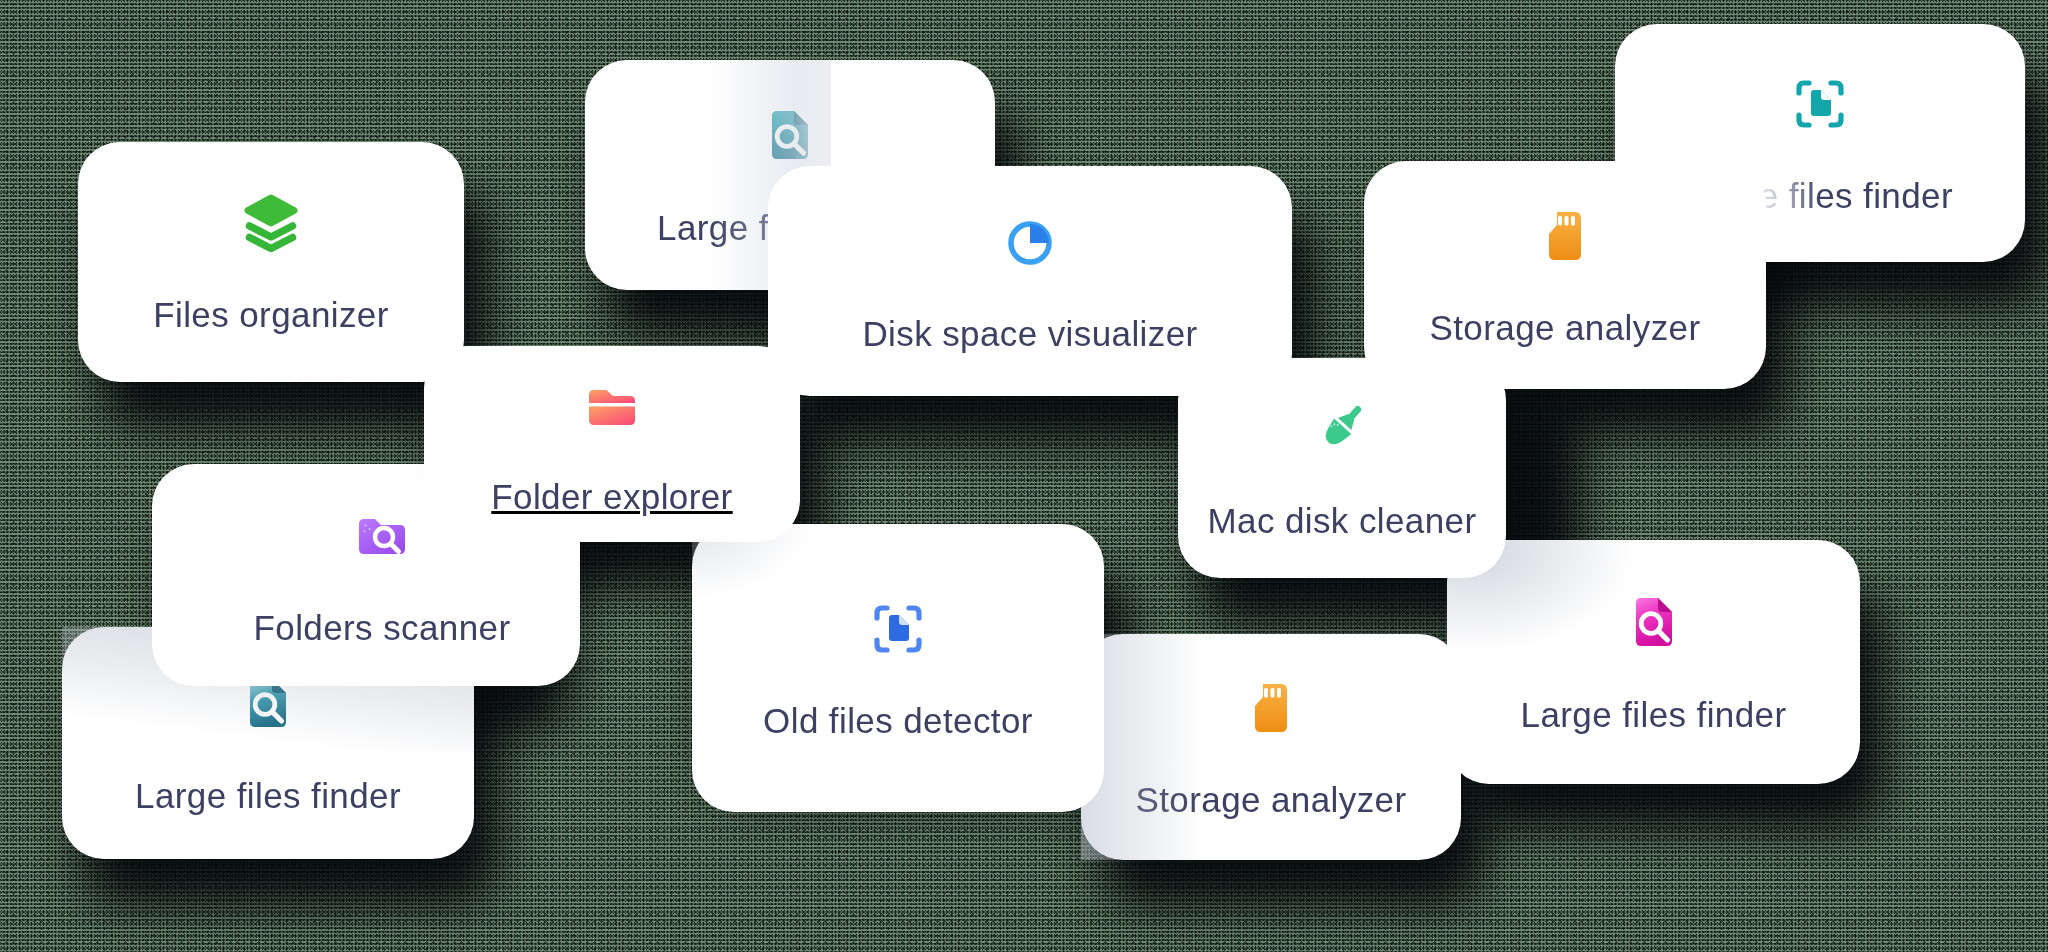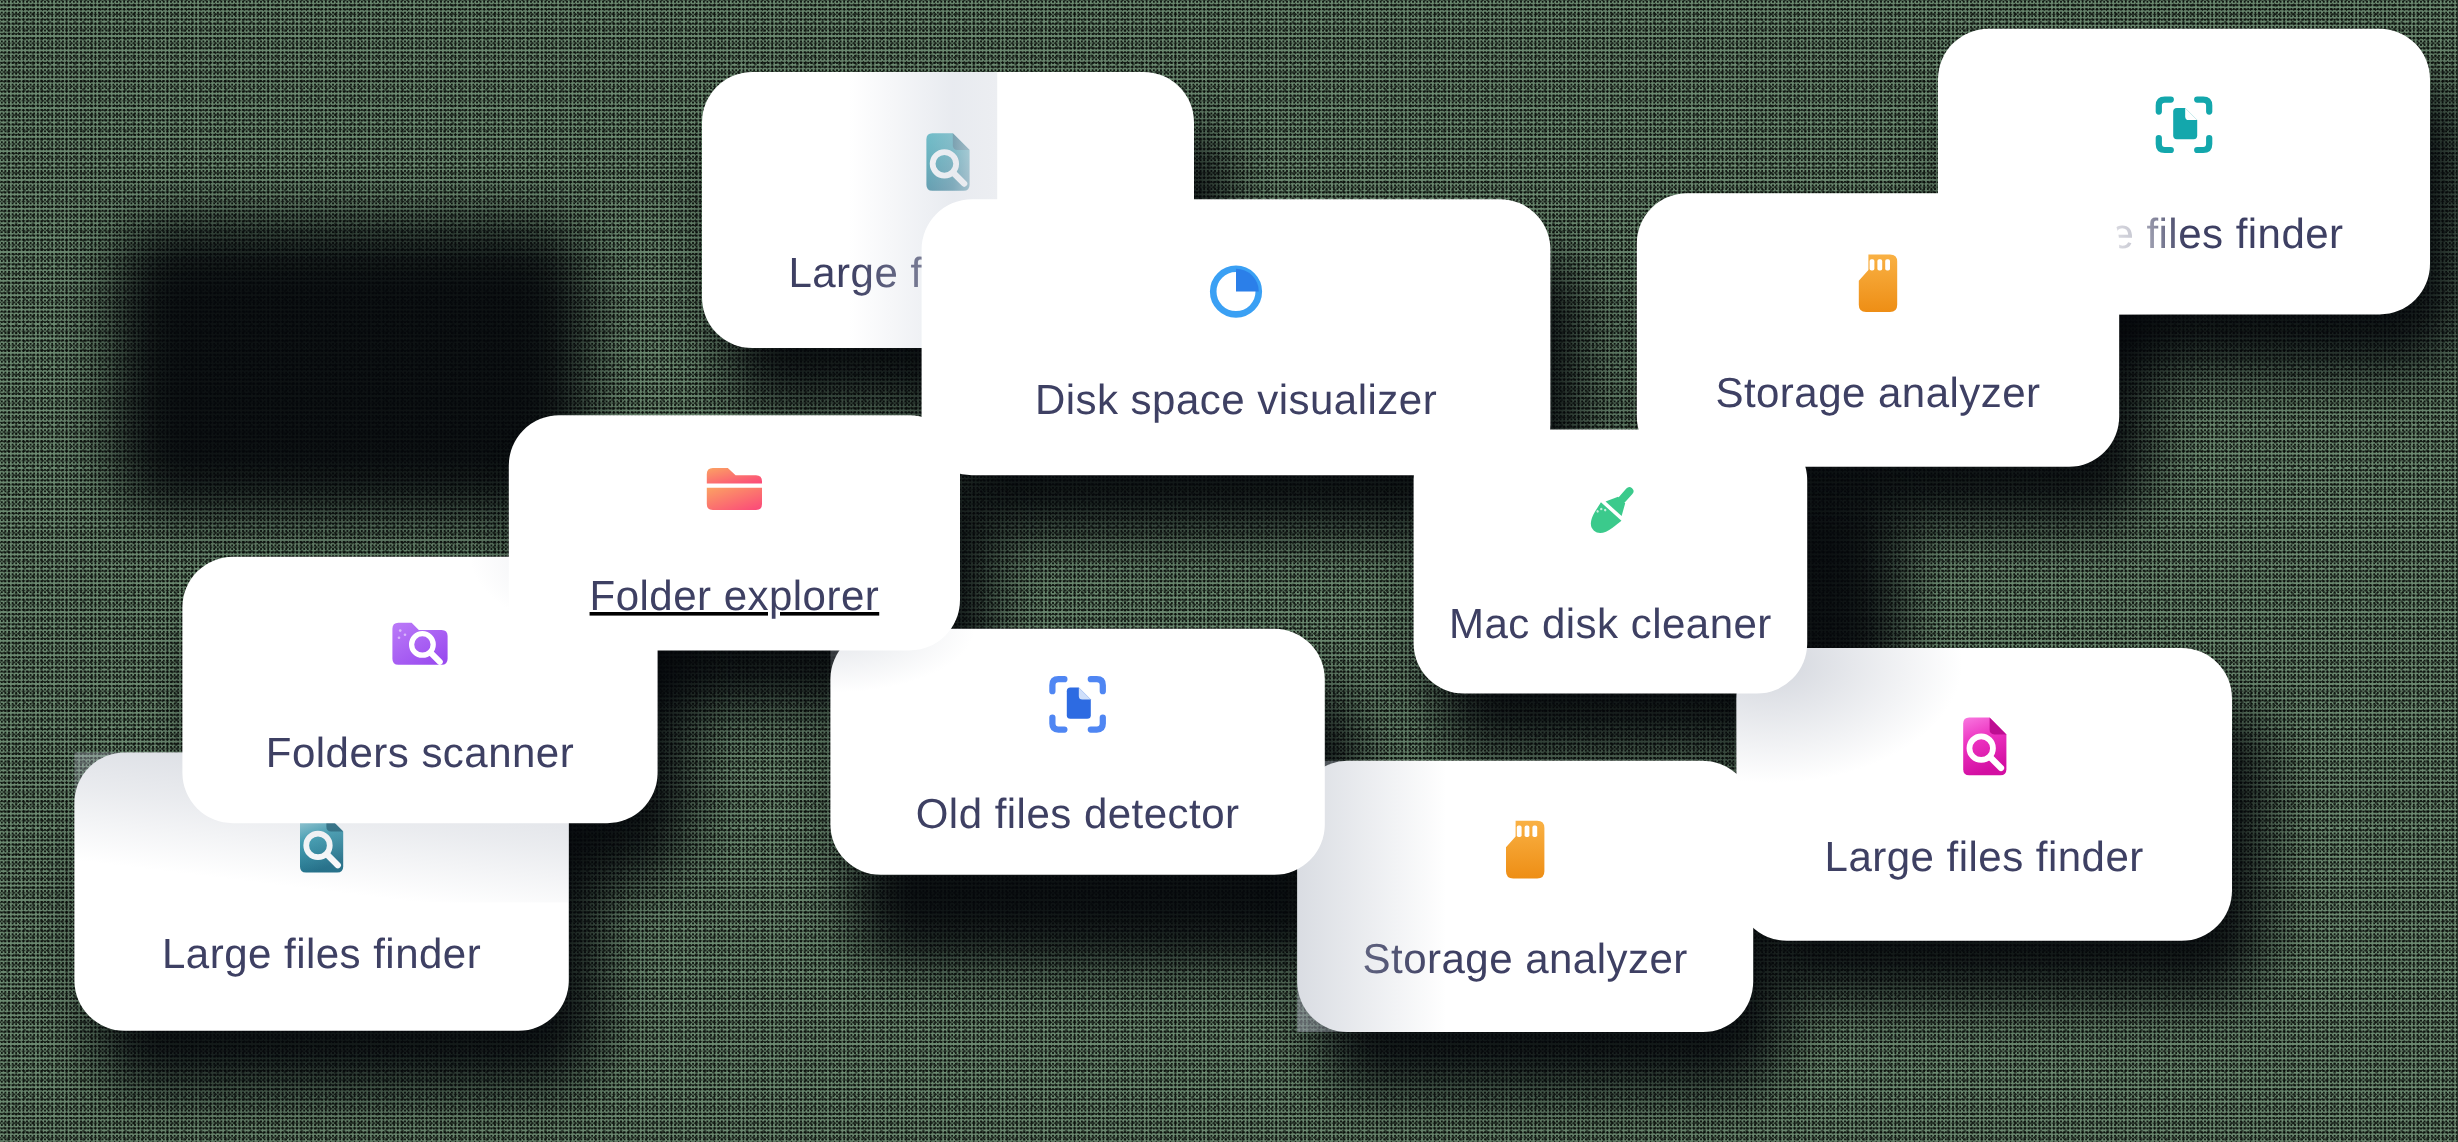--- a/index.html
+++ b/index.html
@@ -95,21 +95,32 @@
           </defs>
     <path d="M14 12 q0-5 5-5 h17 L50 21 v29 q0 5 -5 5 H19 q-5 0 -5 -5 Z" fill="url(#fs9)"></path>
     <path d="M36 7 L50 21 H40 q-4 0 -4 -4 Z" fill="#0f5c73"></path>
     <circle cx="29" cy="32.5" r="9.8" fill="none" stroke="#ffffff" stroke-width="4.8"></circle>
     <path d="M36.6 40.1 L45.5 49" stroke="#ffffff" stroke-width="5.2" stroke-linecap="round"></path>
   </svg>
       </div>
     <div class="label">Large files finder</div>
     <div class="wash" style="display: block; left: 0px; top: 0px; width: 100%; height: 54%; background: linear-gradient(187deg, rgba(180, 186, 198, 0.55) 6%, rgba(180, 186, 198, 0.28) 46%, rgba(180, 186, 198, 0) 80%);"></div>
   </div>
-    <div class="card" style="left: 152px; top: 464px; width: 396px; height: 222px; z-index: 12;">
+    <div class="card" style="left: 78px; top: 142px; width: 386px; height: 240px; z-index: 12;">
+    <div class="icon">
+        <svg viewBox="0 0 64 64">
+    <path d="M32 7 L55 19.5 L32 32 L9 19.5 Z" fill="#3ebc39" stroke="#3ebc39" stroke-width="7" stroke-linejoin="round"></path>
+    <path d="M10.5 35 L32 46 L53.5 35" fill="none" stroke="#36b637" stroke-width="7.5" stroke-linecap="round" stroke-linejoin="round"></path>
+    <path d="M10.5 46.5 L32 57.5 L53.5 46.5" fill="none" stroke="#36b637" stroke-width="7.5" stroke-linecap="round" stroke-linejoin="round"></path>
+  </svg>
+      </div>
+    <div class="label">Files organizer</div>
+
+  </div>
+    <div class="card" style="left: 152px; top: 464px; width: 396px; height: 222px; z-index: 12; padding-left: 32px;">
     <div class="icon">
         <svg viewBox="0 0 64 64">
     <defs>
             <linearGradient id="fp7" x1="0" y1="0" x2="0.8" y2="1">
       <stop offset="0" stop-color="#bb7bf8"></stop>
               <stop offset="1" stop-color="#9a4bef"></stop>
     </linearGradient>
           </defs>
     <path d="M9 45 V20 Q9 15 14 15 H25 L31 21 H50 Q55 21 55 26 V45 Q55 50 50 50 H14 Q9 50 9 45 Z" fill="url(#fp7)"></path>
     <g fill="#ffffff" opacity="0.5">
@@ -167,21 +178,21 @@
     <g fill="#ffffff">
       <rect x="25" y="12" width="4" height="9.5" rx="1.5"></rect>
       <rect x="31.5" y="12" width="4" height="9.5" rx="1.5"></rect>
       <rect x="38" y="12" width="4" height="9.5" rx="1.5"></rect>
     </g>
   </svg>
       </div>
     <div class="label">Storage analyzer</div>
 
   </div>
-    <div class="card" style="left: 692px; top: 524px; width: 412px; height: 205px; z-index: 13; text-align: right;">
+    <div class="card" style="left: 692px; top: 524px; width: 412px; height: 288px; z-index: 13; text-align: right;">
     <div class="icon">
         <svg viewBox="0 0 64 64">
     <g fill="none" stroke="#4f86f3" stroke-width="5.2" stroke-linecap="round">
       <path d="M11 21 V16 Q11 11 16 11 H21"></path>
       <path d="M43 11 H48 Q53 11 53 16 V21"></path>
       <path d="M53 43 V48 Q53 53 48 53 H43"></path>
       <path d="M21 53 H16 Q11 53 11 48 V43"></path>
     </g>
     <path d="M23 21 q0-3 3-3 h7 l10 10 v13 q0 3 -3 3 H26 q-3 0 -3 -3 Z" fill="#2d6be2"></path>
     <path d="M33 18 l10 10 h-7 q-3 0 -3 -3 Z" fill="#cfdffa"></path>

